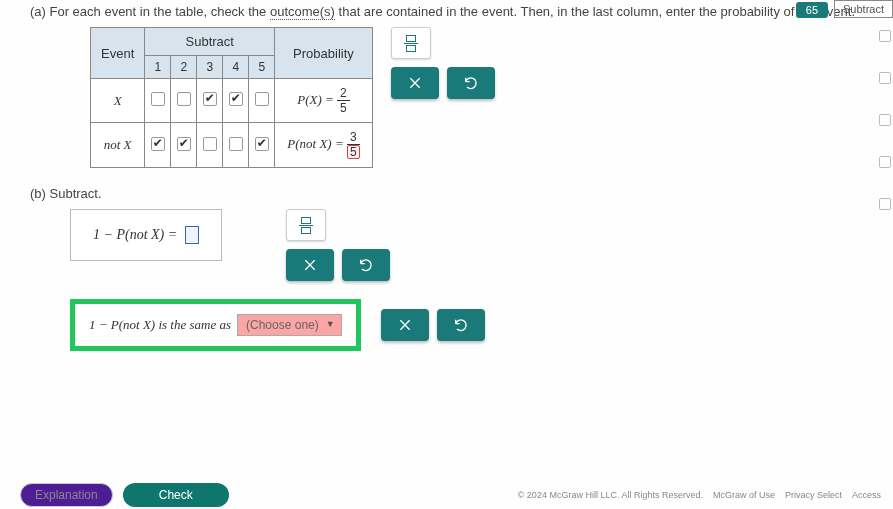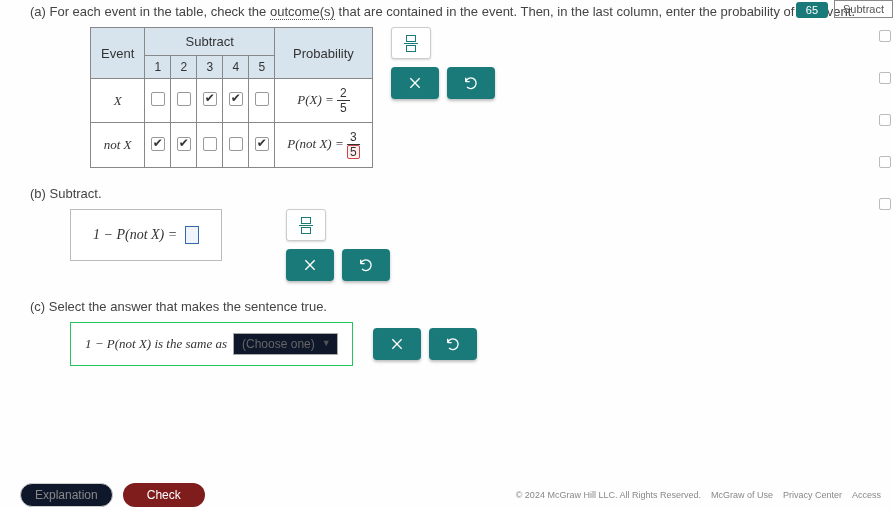--- a/index.html
+++ b/index.html
@@ -104,48 +104,48 @@
     margin-left:40px; font-size:14px; background:#fff;
   }
   .blank-box {
     display:inline-block; width:14px; height:18px; border:1px solid #36a;
     background:#eef4fa; vertical-align:middle; margin-left:4px;
   }
   .row-b { display:flex; align-items:flex-start; gap:46px; }
 
   
   .sentence-box {
-    border:1px solid #22c55e; padding:10px 14px; display:inline-flex;
+    border:5px solid #22c55e; padding:10px 14px; display:inline-flex;
     align-items:center; gap:6px; margin-left:40px; background:#fff;
     font-size:13px;
   }
   .select-fake {
     border:1px solid #aaa; padding:3px 22px 3px 8px; font-size:12px;
-    color:#666; background:#0f172a; position:relative;
+    color:#666; background:#fca5a5; position:relative;
   }
   .select-fake::after {
     content:"▼"; position:absolute; right:6px; top:4px; font-size:9px; color:#555;
   }
   .row-c { display:flex; align-items:center; gap:20px; }
 
   
   .footer {
     position:absolute; bottom:0; left:0; right:0;
     display:flex; align-items:center; justify-content:space-between;
     padding:4px 12px 2px 20px; font-size:10px; color:#888;
   }
   .foot-left { display:flex; gap:10px; align-items:center; }
   .foot-link { color:#888; }
   .check-btn {
-    background:#7f1d1d; color:#fff; border:none; border-radius:14px;
-    padding:5px 24px; font-size:12px; cursor:pointer;
+    background:#0f766e; color:#fff; border:none; border-radius:14px;
+    padding:5px 36px; font-size:12px; cursor:pointer;
   }
   .expl-btn {
     border:1px solid #ccc; border-radius:14px; padding:4px 14px;
-    font-size:12px; color:#888; background:#0f172a;
+    font-size:12px; color:#888; background:#4c1d95;
   }
   .foot-right { display:flex; gap:10px; font-size:9px;align-items:center; }
 
   .side-icons {
     position:absolute; right:2px; top:30px; display:flex; flex-direction:column; gap:30px;
   }
   .side-icons div { width:12px; height:12px; border:1px solid #bbb; border-radius:2px; }
 
   .italic { font-style: italic; font-family: 'Times New Roman', serif; }
 </style>
@@ -268,21 +268,20 @@
             <svg viewBox="0 0 24 24">
                 <path d="M4 10 A8 8 0 1 1 6 18 M4 10 L4 4 M4 10 L10 10"></path>
               </svg>
           </button>
         </div>
       </div>
     </div>
   </div>
 
   <div class="part">
-    <div class="part-label">(c)  Select the answer that makes the sentence true.</div>
     <div class="row-c">
       <div class="sentence-box">
         <span class="italic">1 − P(not X) is the same as </span>
         <span class="select-fake">(Choose one)</span>
       </div>
       <div class="toolbox-row">
         <button class="tbtn">
           <svg viewBox="0 0 24 24">
               <path d="M5 5 L19 19 M19 5 L5 19"></path>
             </svg>
@@ -299,16 +298,16 @@
 </div>
 
 <div class="footer">
   <div class="foot-left">
     <span class="expl-btn">Explanation</span>
     <button class="check-btn">Check</button>
   </div>
   <div class="foot-right">
     <span>© 2024 McGraw Hill LLC. All Rights Reserved.</span>
     <span class="foot-link">McGraw of Use</span>
-    <span class="foot-link">Privacy Center</span>
+    <span class="foot-link">Privacy Select</span>
     <span class="foot-link">Access</span>
   </div>
 </div>
 
 </body></html>

